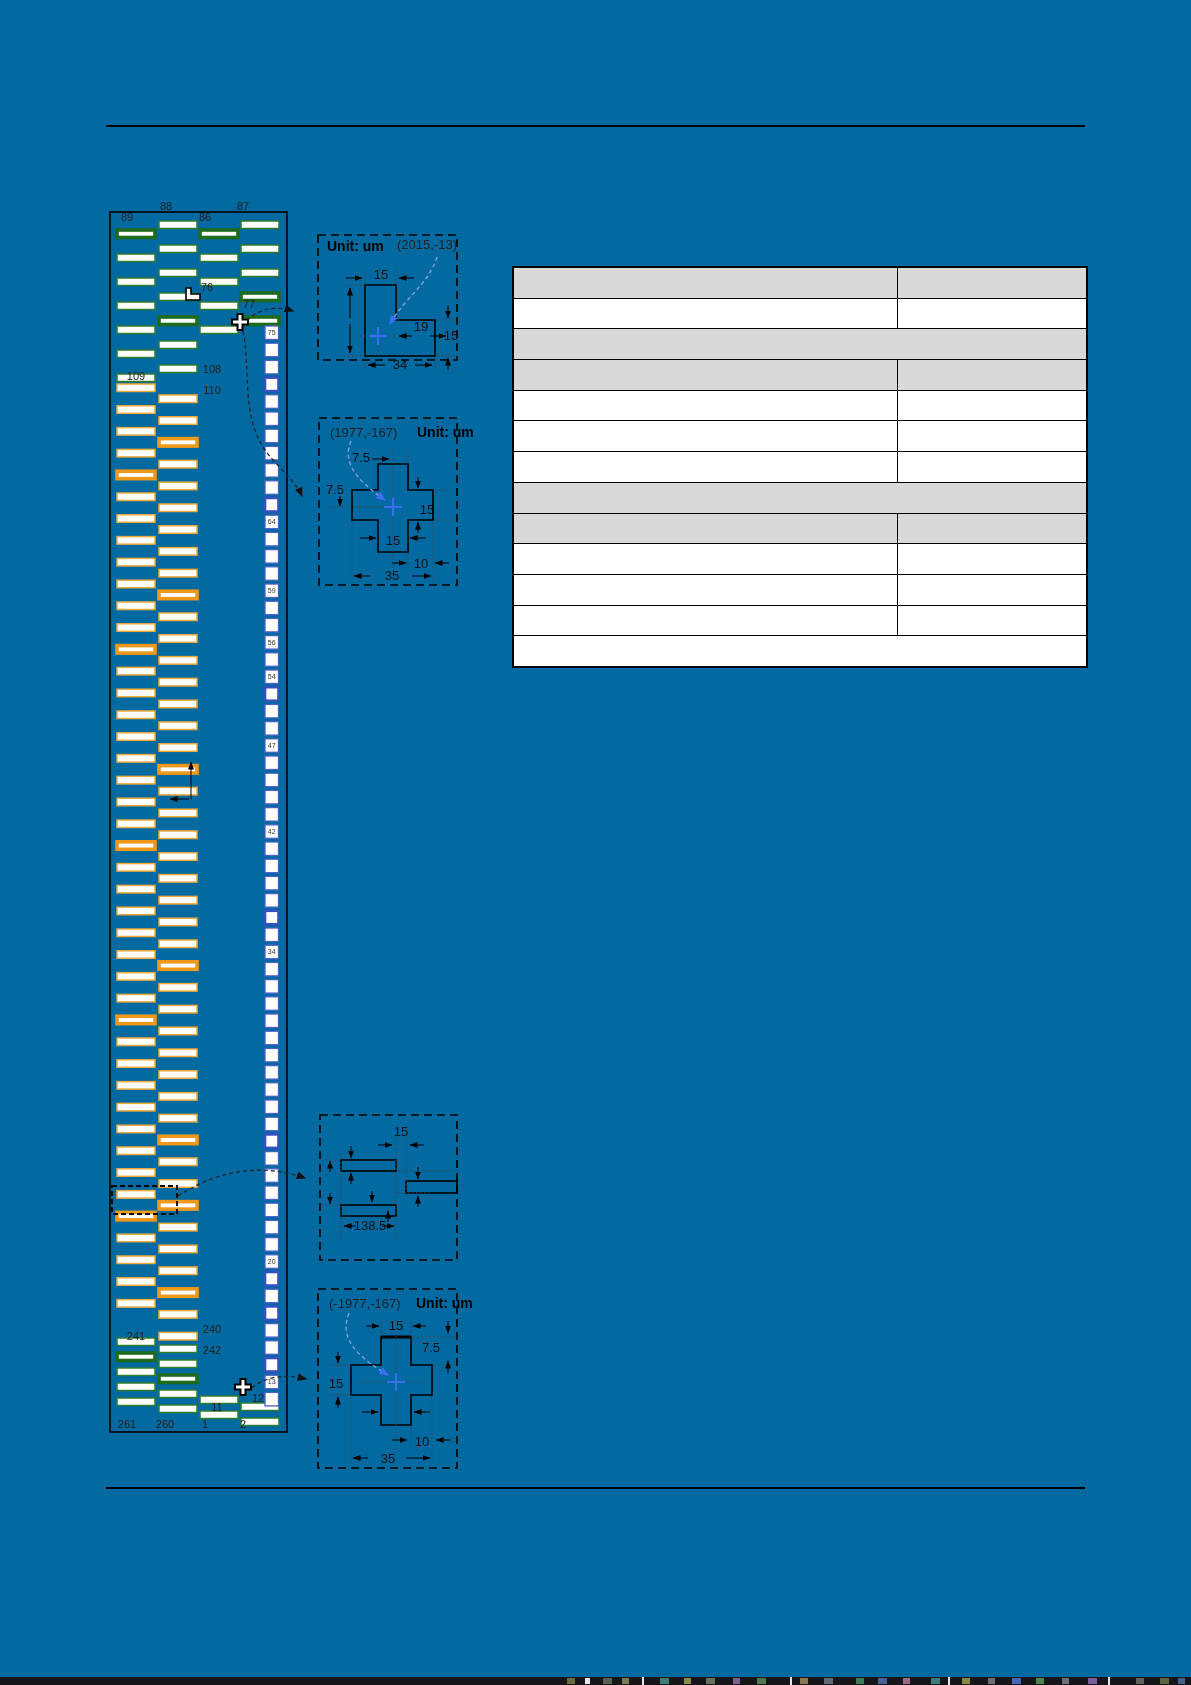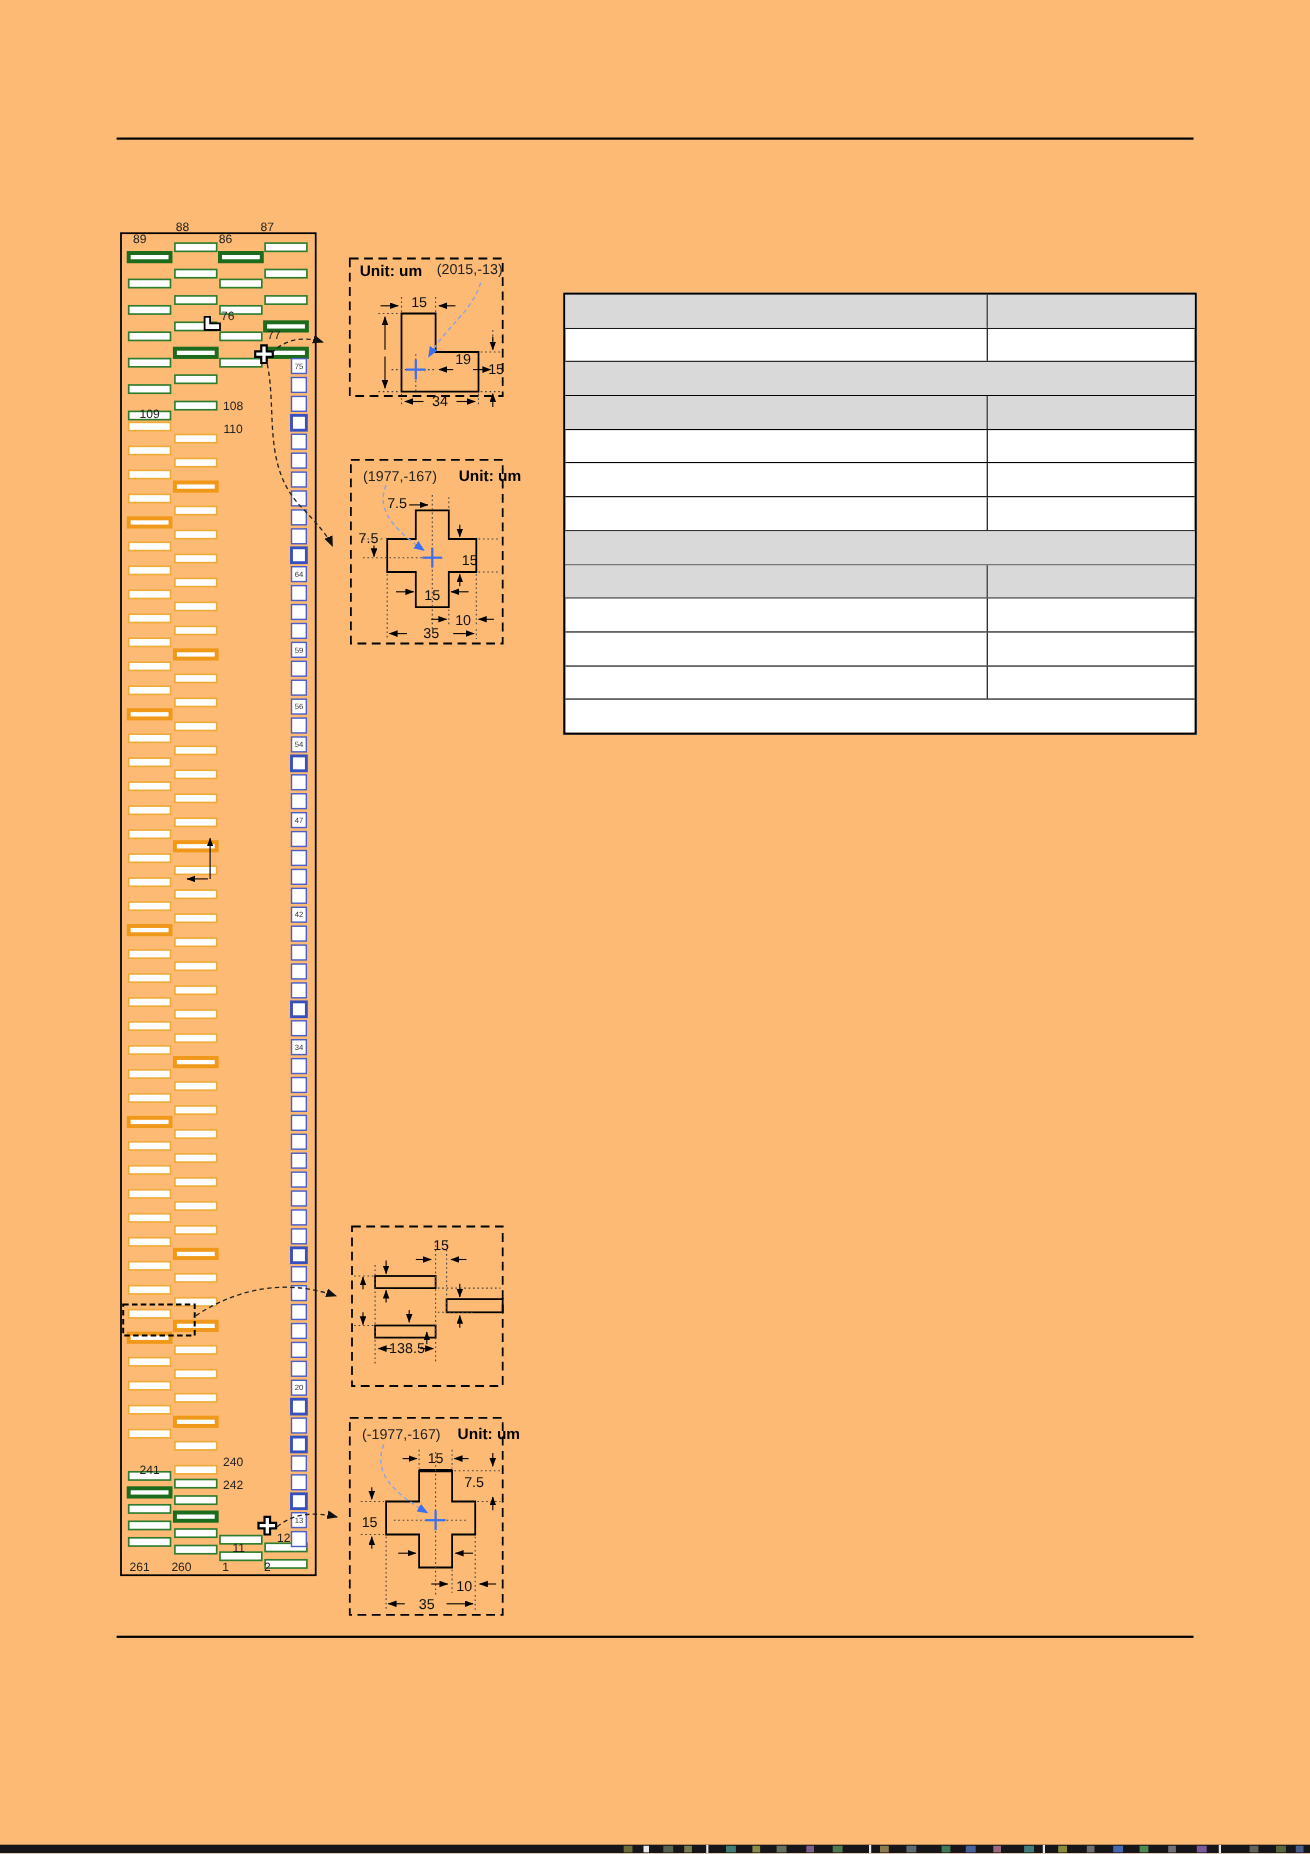--- a/index.html
+++ b/index.html
@@ -1,16 +1,16 @@
 <!DOCTYPE html>
 <html><head>
 <meta charset="utf-8">
 <style>
   html,body{margin:0;padding:0;background:#ffffff;}
-  #page{position:relative;width:1191px;height:1685px;background:#fdba74;overflow:hidden;
+  #page{position:relative;width:1191px;height:1685px;background:#0369a1;overflow:hidden;
         font-family:"Liberation Sans", sans-serif;}
   .hrule{position:absolute;background:#000;}
   #diagram-svg{position:absolute;left:0;top:0;}
   
   .chipbox{fill:none;stroke:#000;stroke-width:1.6;}
   .pad-green{fill:#ffffff;stroke:#2e7d2e;stroke-width:1.5;}
   .pad-green.bold{stroke:#1d6b1d;stroke-width:3.6;}
   .pad-yellow{fill:#ffffff;stroke:#eeab3a;stroke-width:1.5;}
   .pad-yellow.bold{stroke:#f0981a;stroke-width:3.6;}
   .sq{fill:#ffffff;stroke:#4a5fc8;stroke-width:1.3;}

